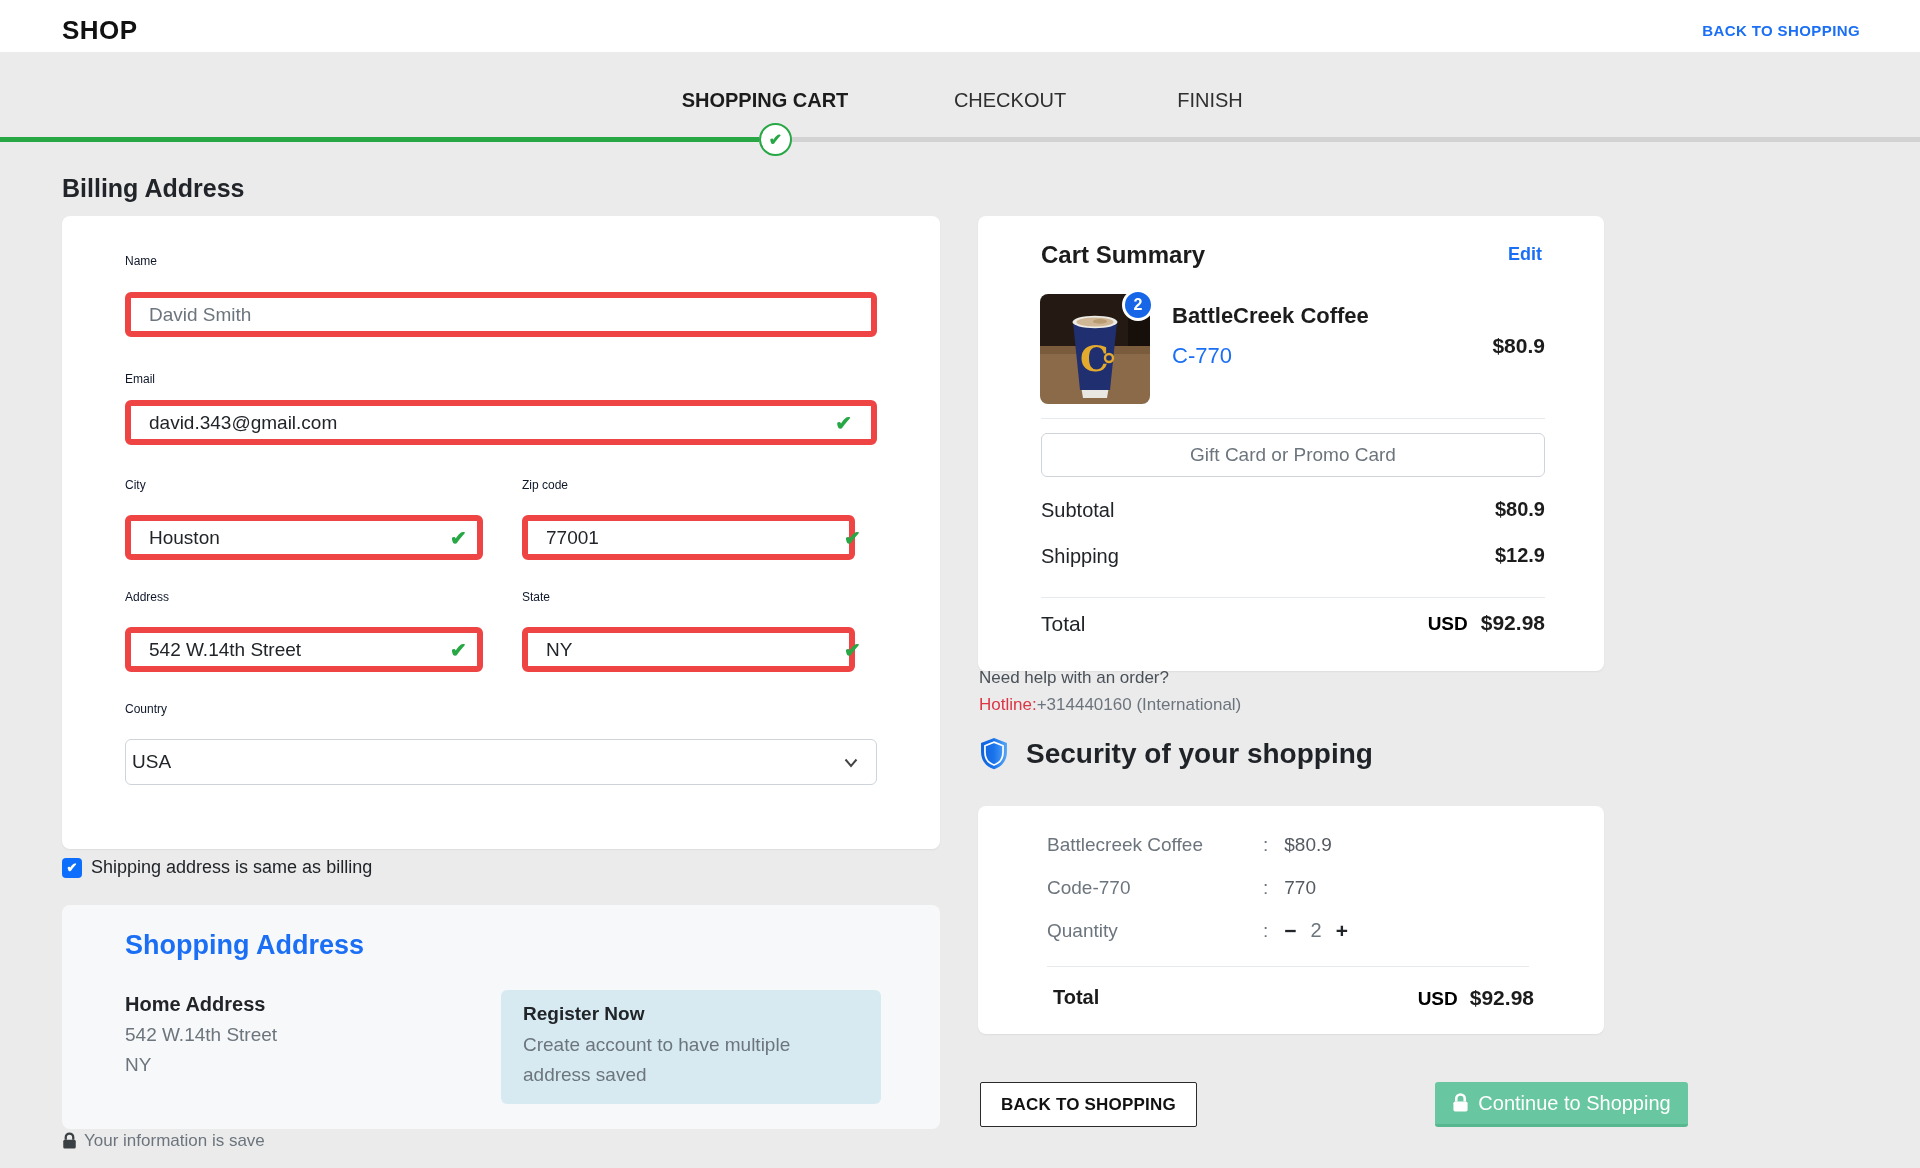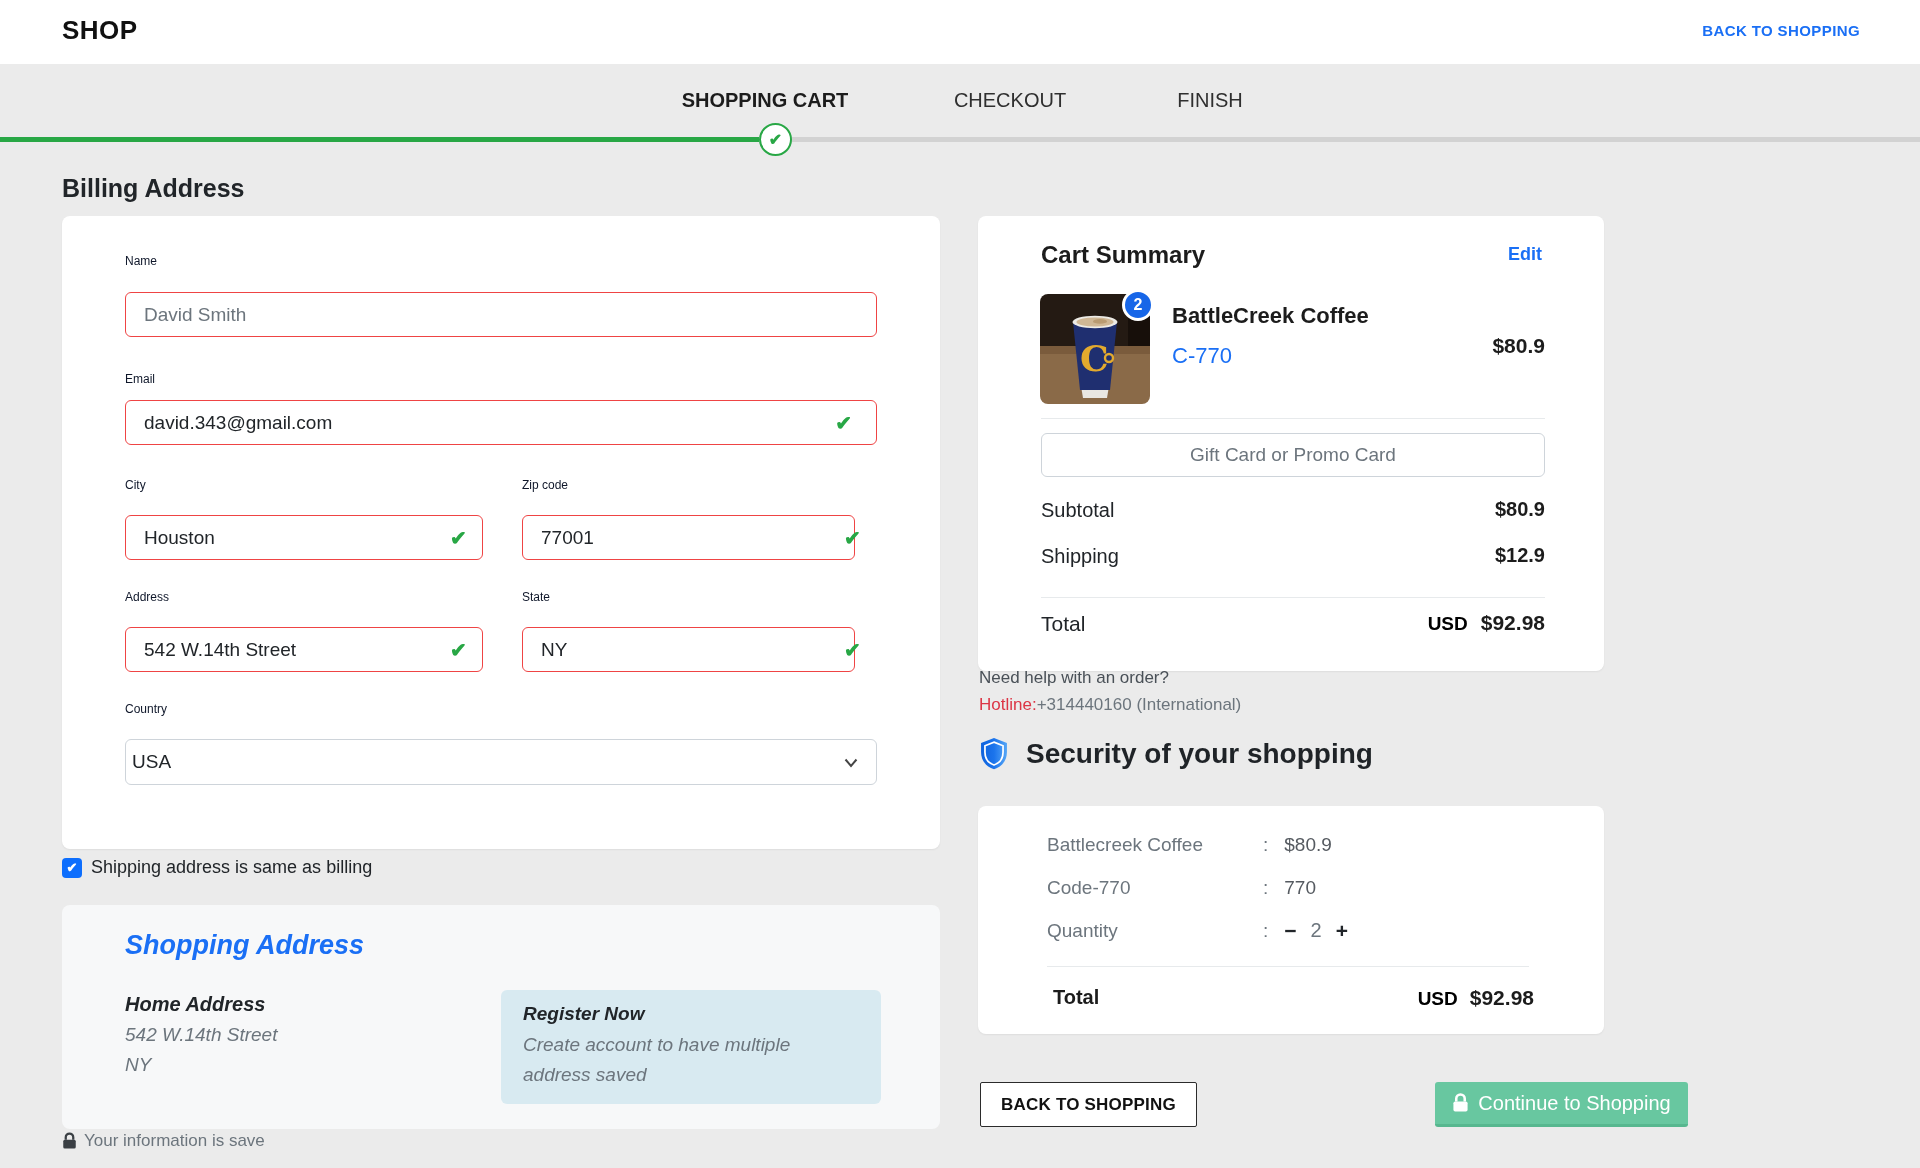--- a/index.html
+++ b/index.html
@@ -2,54 +2,54 @@
 <html><head>
 <meta charset="utf-8">
 <style>
   * { box-sizing: border-box; }
   html,body { margin:0; padding:0; }
   body {
     width:1920px; height:1168px; position:relative; overflow:hidden;
     background:#ebebeb; font-family:"Liberation Sans", sans-serif; color:#212529;
   }
   
-  .header { position:absolute; top:0; left:0; width:1920px; height:64px; background:#ffffff; }
+  .header { position:absolute; top:0; left:0; width:1920px; height:52px; background:#ffffff; }
   .brand { position:absolute; left:62px; top:15px; font-size:26px; font-weight:800; letter-spacing:.5px; color:#111; }
   .back-link { position:absolute; right:60px; top:22px; font-size:15px; font-weight:700; letter-spacing:.4px; color:#1a6ff5; cursor:pointer; }
   
   .step { position:absolute; top:89px; transform:translateX(-50%); font-size:20px; color:#2f2f2f; }
   .step.active { font-weight:700; color:#1c1c1c; }
   .step1 { left:765px; } .step2 { left:1010px; } .step3 { left:1210px; }
   .line-green { position:absolute; top:137px; left:0; width:759px; height:5px; background:#28a745; }
   .line-gray  { position:absolute; top:137px; left:791px; width:1129px; height:5px; background:#d2d2d2; }
   .progress-circle { position:absolute; left:759px; top:123px; width:33px; height:33px; background:#fff;
     border:2px solid #28a745; border-radius:50%; display:flex; align-items:center; justify-content:center;
     color:#28a745; font-size:16px; font-weight:700; }
   
   .card { position:absolute; background:#fff; border-radius:8px; box-shadow:0 1px 2px rgba(0,0,0,.06); }
   
   .billing-title { position:absolute; left:62px; top:174px; font-size:25px; font-weight:600; color:#212529; }
   .billing-card { left:62px; top:216px; width:878px; height:633px; }
   .f-label { position:absolute; font-size:12px; color:#0f172a; }
-  .f-input { position:absolute; height:45px; border:1px solid #ef4444; border-radius:6px; background:#fff;
+  .f-input { position:absolute; height:45px; border:6px solid #ef4444; border-radius:6px; background:#fff;
     font-family:"Liberation Sans", sans-serif; font-size:19px; color:#212529; padding:0 44px 0 18px; width:752px; outline:none; }
   .f-input.gray { color:#6c757d; }
   .half { width:358px; }
   .half2 { width:333px; }
   .valid-check { position:absolute; font-size:20px; font-weight:700; color:#28a745; }
   .select-box { position:absolute; left:63px; top:523px; width:752px; height:46px; border:1px solid #ced4da;
     border-radius:6px; background:#fff; display:flex; align-items:center; padding:0 6px; font-size:19px; color:#212529; cursor:pointer; }
   .select-box svg { position:absolute; right:18px; top:18px; }
   
   .checkbox-row { position:absolute; left:62px; top:857px; display:flex; align-items:center; gap:9px; }
   .checkbox { width:20px; height:20px; background:#0d6efd; border-radius:4px; display:flex; align-items:center;
     justify-content:center; color:#fff; font-size:13px; font-weight:700; cursor:pointer; }
   .checkbox-label { font-size:18px; font-weight:500; color:#212529; }
   
-  .shopping-card { left:62px; top:905px; width:878px; height:224px; background:#f7f8f9; box-shadow:none;font-style:italic; }
+  .shopping-card { left:62px; top:905px; width:878px; height:224px; background:#f7f8f9; box-shadow:none; }
   .shopping-title { position:absolute; left:63px; top:25px; font-size:27px; font-weight:700; color:#1a6ff5; }
   .home-title { position:absolute; left:63px; top:88px; font-size:20px; font-weight:700; color:#212529; }
   .home-line1 { position:absolute; left:63px; top:119px; font-size:19px; color:#6c757d; }
   .home-line2 { position:absolute; left:63px; top:149px; font-size:19px; color:#6c757d; }
   .register-box { position:absolute; left:439px; top:85px; width:380px; height:114px; background:#d8eaf1; border-radius:6px; }
   .register-title { position:absolute; left:22px; top:13px; font-size:19px; font-weight:700; color:#212529; }
   .register-l1 { position:absolute; left:22px; top:44px; font-size:19px; color:#6c757d; }
   .register-l2 { position:absolute; left:22px; top:74px; font-size:19px; color:#6c757d; }
   .info-note { position:absolute; left:62px; top:1131px; display:flex; align-items:center; gap:7px; }
   .info-note span { font-size:17px; color:#6c757d; }

